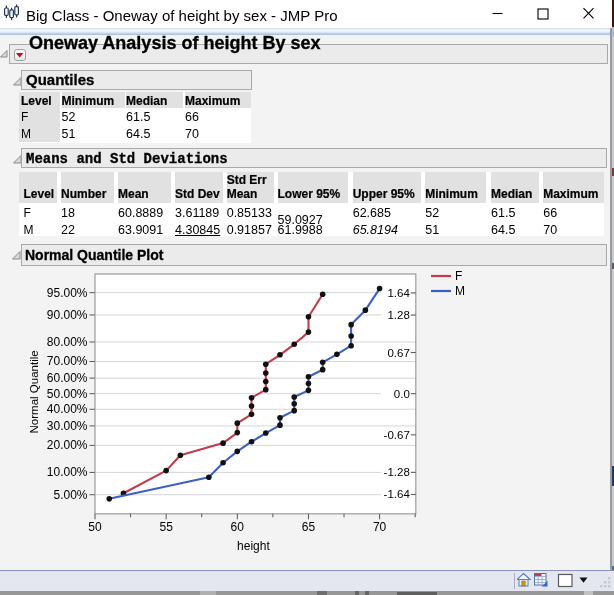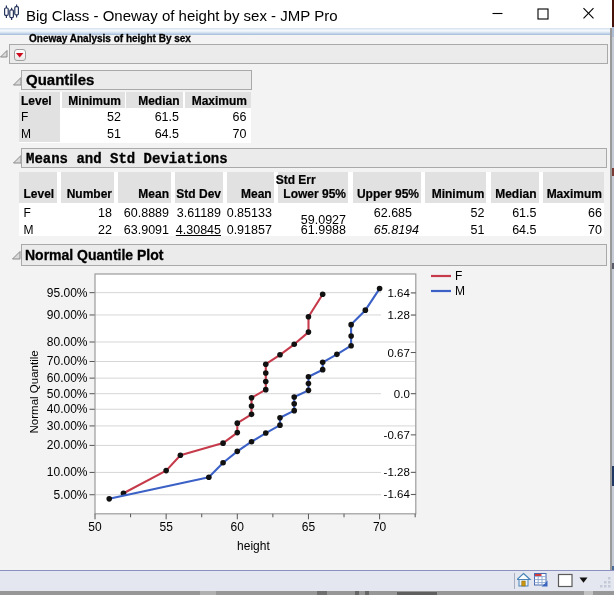--- a/index.html
+++ b/index.html
@@ -4,21 +4,21 @@
 <style>
   * { margin:0; padding:0; box-sizing:border-box; }
   html,body { width:614px; height:595px; overflow:hidden; }
   body { font-family:"Liberation Sans", sans-serif; background:#f3f3f3; position:relative; }
   .abs { position:absolute; }
   .hdrbox { position:absolute; background:#ebebeb; border:1px solid #a9a9a9; }
   .sect { font-weight:bold; font-size:15px; color:#000; -webkit-text-stroke:0.3px #000; }
   .tcell { position:absolute; font-size:12px; color:#000; white-space:nowrap; }
   .gray { background:#e1e1e1; }
   .bold { font-weight:bold; -webkit-text-stroke:0.2px #000; }
-  .rt { text-align:right; }
+  .rt { text-align:left; }
   .num { font-size:12.5px; }
 </style>
 </head>
 <body>
 
 <div class="abs" style="left:0;top:0;width:614px;height:28px;background:#ffffff;"></div>
 <svg class="abs" style="left:0;top:0;" width="614" height="28">
 
   <g stroke="#26355c" stroke-width="1.2" fill="none">
     <line x1="6.4" y1="5.6" x2="6.4" y2="17.9"></line>
@@ -51,21 +51,21 @@
 <div class="abs" style="left:611.5px;top:566px;width:2.5px;height:12px;background:#4a6a9a;"></div>
 
 <svg class="abs" style="left:0;top:50px;" width="8" height="8">
     <polygon points="0.5,7 7,7 7,0.5" fill="#d9d9d9" stroke="#8a8a8a" stroke-width="1"></polygon>
   </svg>
 <div class="hdrbox" style="left:8.5px;top:44px;width:599px;height:20px;"></div>
 <div class="abs" style="left:13.5px;top:48.5px;width:12.5px;height:12.5px;background:linear-gradient(#fdfdfd,#e9e9e9);border:1px solid #a0a0a0;border-radius:3px;"></div>
 <svg class="abs" style="left:15.5px;top:52.5px;" width="9" height="6">
     <polygon points="0,0 7.4,0 3.7,4.6" fill="#cf0a1d"></polygon>
   </svg>
-<div class="abs sect" style="left:29px;top:33px;font-size:10px;">Oneway Analysis of height By sex</div>
+<div class="abs sect" style="left:29px;top:33px;font-size:18px;">Oneway Analysis of height By sex</div>
 
 <svg class="abs" style="left:13px;top:77px;" width="9" height="9">
     <polygon points="0.5,8 8,8 8,0.5" fill="#d9d9d9" stroke="#8a8a8a" stroke-width="1"></polygon>
   </svg>
 <div class="hdrbox" style="left:21px;top:70px;width:231px;height:20px;"></div>
 <div class="abs sect" style="left:26px;top:70.5px;">Quantiles</div>
 
 <div class="tcell" style="left:19px;top:92px;width:232px;height:50.5px;background:#fff;"></div>
 <div class="tcell gray bold" style="left:19px;top:92px;width:40.5px;height:16px;padding:2px 0 0 2px;">Level</div>
 <div class="tcell gray bold rt" style="left:61.5px;top:92px;width:63px;height:16px;padding:2px 3.5px 0 0;">Minimum</div>
@@ -100,21 +100,21 @@
 <div class="tcell gray" style="left:543.2px;top:171.5px;width:60.8px;height:31px;"></div>
 <div class="tcell bold" style="left:23.5px;top:187px;">Level</div>
 <div class="tcell bold rt" style="left:61px;top:186.5px;width:51.0px;">Number</div>
 <div class="tcell bold rt" style="left:118px;top:186.5px;width:51.0px;">Mean</div>
 <div class="tcell bold rt" style="left:175px;top:186.5px;width:46.0px;">Std Dev</div>
 <div class="tcell bold rt" style="left:277.5px;top:186.5px;width:68.5px;">Lower 95%</div>
 <div class="tcell bold rt" style="left:352.7px;top:186.5px;width:66.3px;">Upper 95%</div>
 <div class="tcell bold rt" style="left:425.2px;top:186.5px;width:59.2px;">Minimum</div>
 <div class="tcell bold rt" style="left:491px;top:186.5px;width:45.5px;">Median</div>
 <div class="tcell bold rt" style="left:543.2px;top:186.5px;width:58.8px;">Maximum</div>
-<div class="tcell bold rt" style="left:226.7px;top:172.5px;width:45.0px;margin-left:44px;">Std Err</div>
+<div class="tcell bold rt" style="left:226.7px;top:172.5px;width:45.0px;">Std Err</div>
 <div class="tcell bold rt" style="left:226.7px;top:186.5px;width:45.0px;">Mean</div>
 <div class="tcell" style="left:19px;top:202.5px;width:585px;height:33.5px;background:#fff;"></div>
 <div class="tcell" style="left:23.5px;top:206px;">F</div>
 <div class="tcell" style="left:23.5px;top:223px;">M</div>
 <div class="tcell num rt" style="left:61px;top:206px;width:51.0px;">18</div>
 <div class="tcell num rt" style="left:118px;top:206px;width:51.0px;">60.8889</div>
 <div class="tcell num rt" style="left:175px;top:206px;width:46.0px;">3.61189</div>
 <div class="tcell num rt" style="left:226.7px;top:206px;width:45.0px;">0.85133</div>
 <div class="tcell num rt" style="left:277.5px;top:213px;width:68.5px;">59.0927</div>
 <div class="tcell num rt" style="left:352.7px;top:206px;width:59.3px;">62.685</div>

